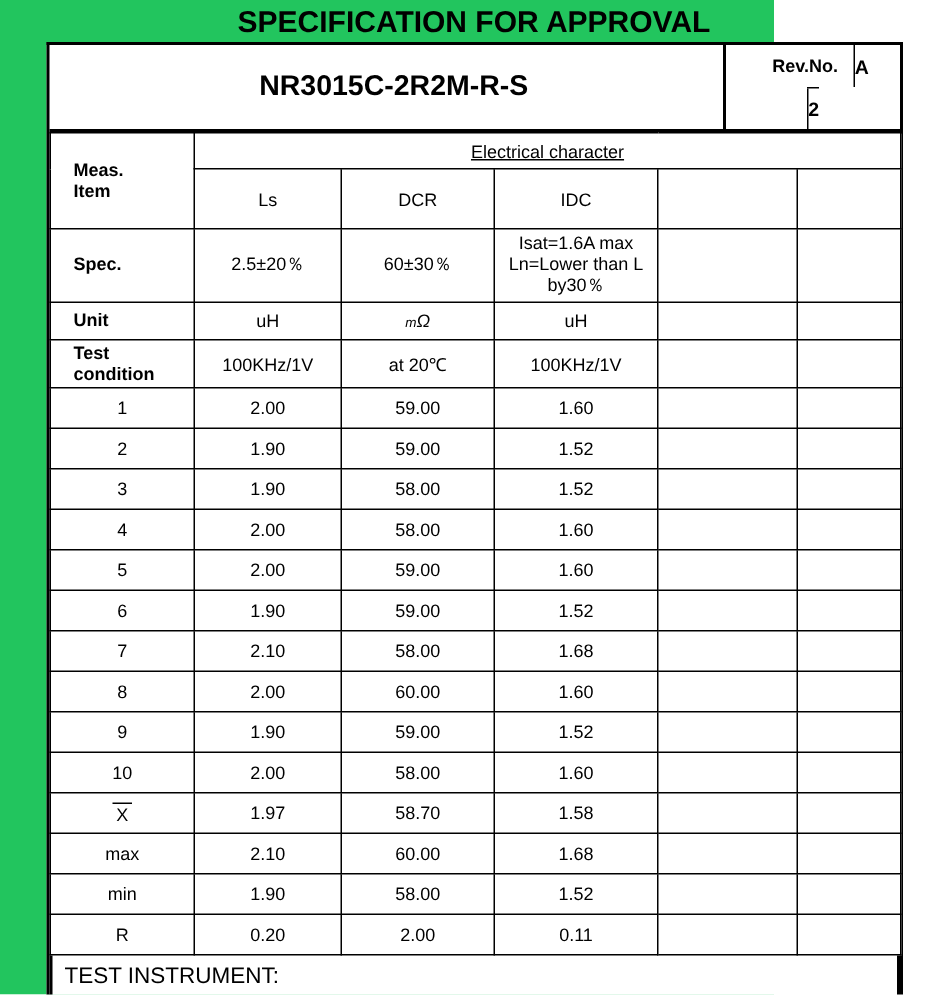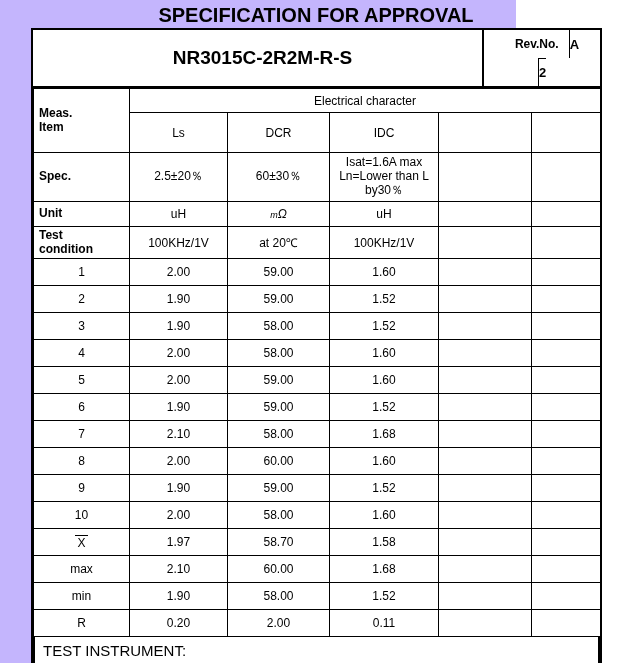--- a/index.html
+++ b/index.html
@@ -9,21 +9,21 @@
     background: #ffffff;
     font-family: "Liberation Sans", sans-serif;
     color: #000000;
     overflow: hidden;
   }
 
   #page {
     position: relative;
     width: 516px;
     height: 663px;
-    background: #c4b5fd;
+    background: #22c55e;
   }
 
   
   .doc-title {
     position: absolute;
     left: 0; top: 4px;
     width: 632px;
     text-align: center;
     font-size: 20px;
     font-weight: bold;
@@ -97,40 +97,40 @@
     padding: 0 2px;
     font-size: 12px;
     font-weight: normal;
     text-align: center;
     vertical-align: middle;
     background: #fff;
   }
   table.spec td.lbl {
     text-align: left;
     font-weight: bold;
-    padding-left: 5px;
+    padding-left: 15px;
     font-size: 12px;
     line-height: 1.12;
   }
   table.spec td.idx { font-size: 12px; }
   .col-item  { width: 96px; }
   .col-ls    { width: 98px; }
   .col-dcr   { width: 102px; }
   .col-idc   { width: 109px; }
   .col-e1    { width: 93px; }
   .col-e2    { width: 69px; }
 
   tr.h-ec   td { height: 24px; }
   tr.h-head td { height: 40px; }
   tr.h-spec td { height: 49px; line-height: 1.15; }
   tr.h-unit td { height: 25px; margin-left: 45px; }
   tr.h-cond td { height: 32px; }
   tr.h-data td { height: 27px; }
 
-  .ec-title { font-size: 13px; }
+  .ec-title { font-size: 13px; text-decoration: underline; }
   .unit-ohm { font-size: 13px; font-style: italic; }
   .unit-ohm .m { font-size: 9px; }
   .xbar { display: inline-block; border-top: 1px solid #000; padding: 1px 2px 0 2px; line-height: 1.05;}
 
   
   .ti-block {
     border-left: 2px solid #000;
     border-right: 2px solid #000;
     border-bottom: 2px solid #000;
     border-top: none;

